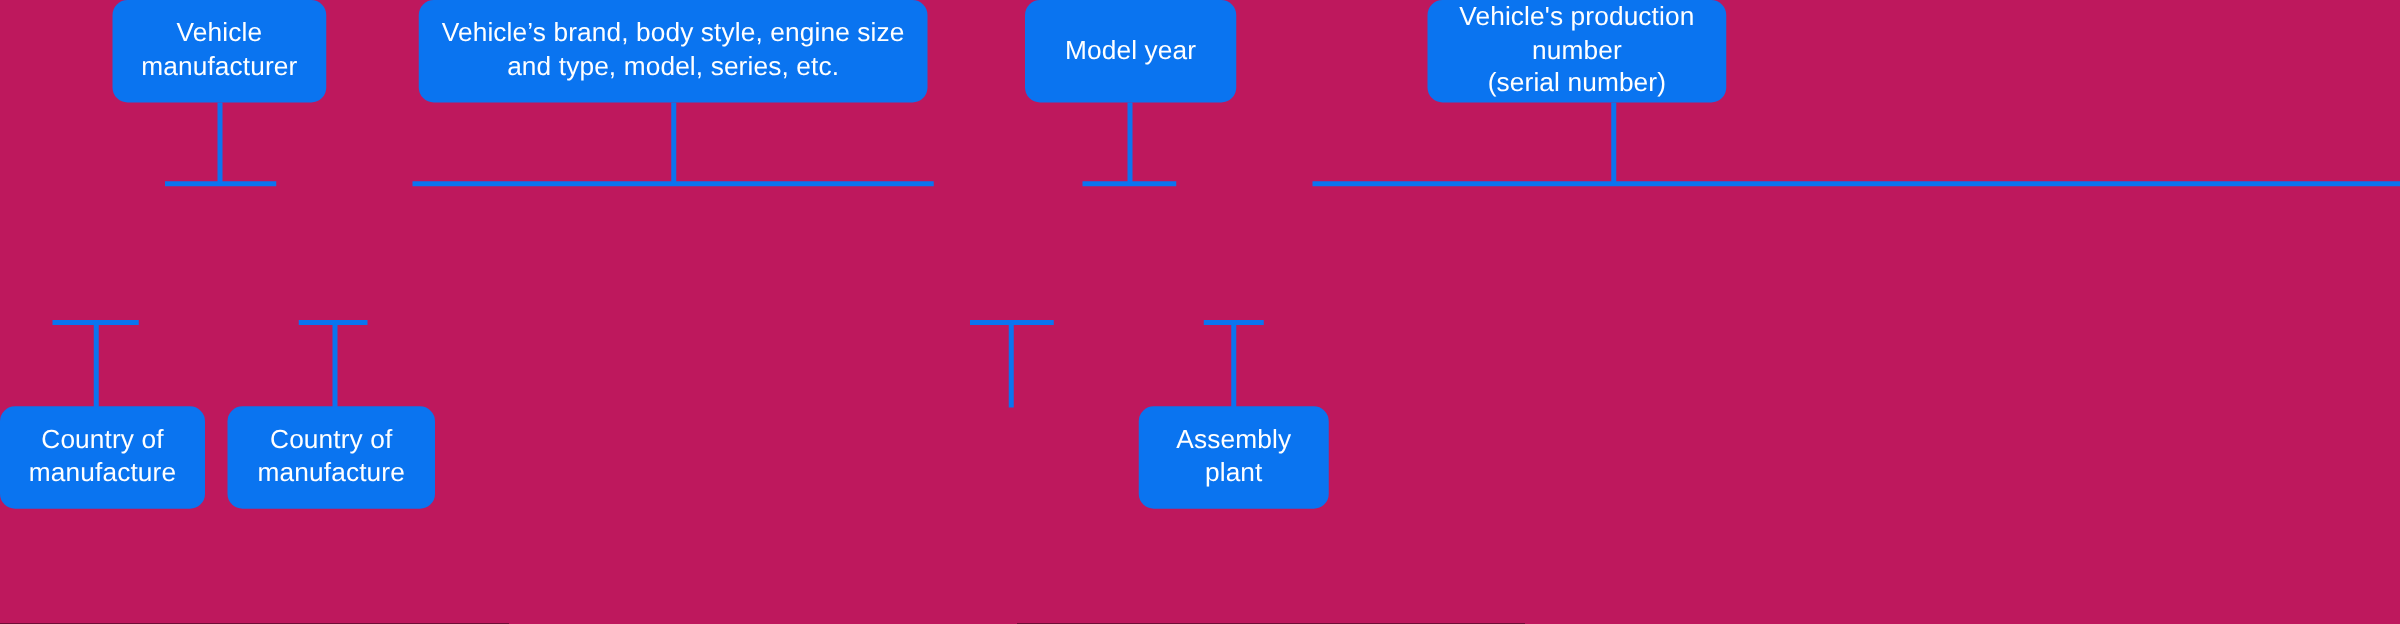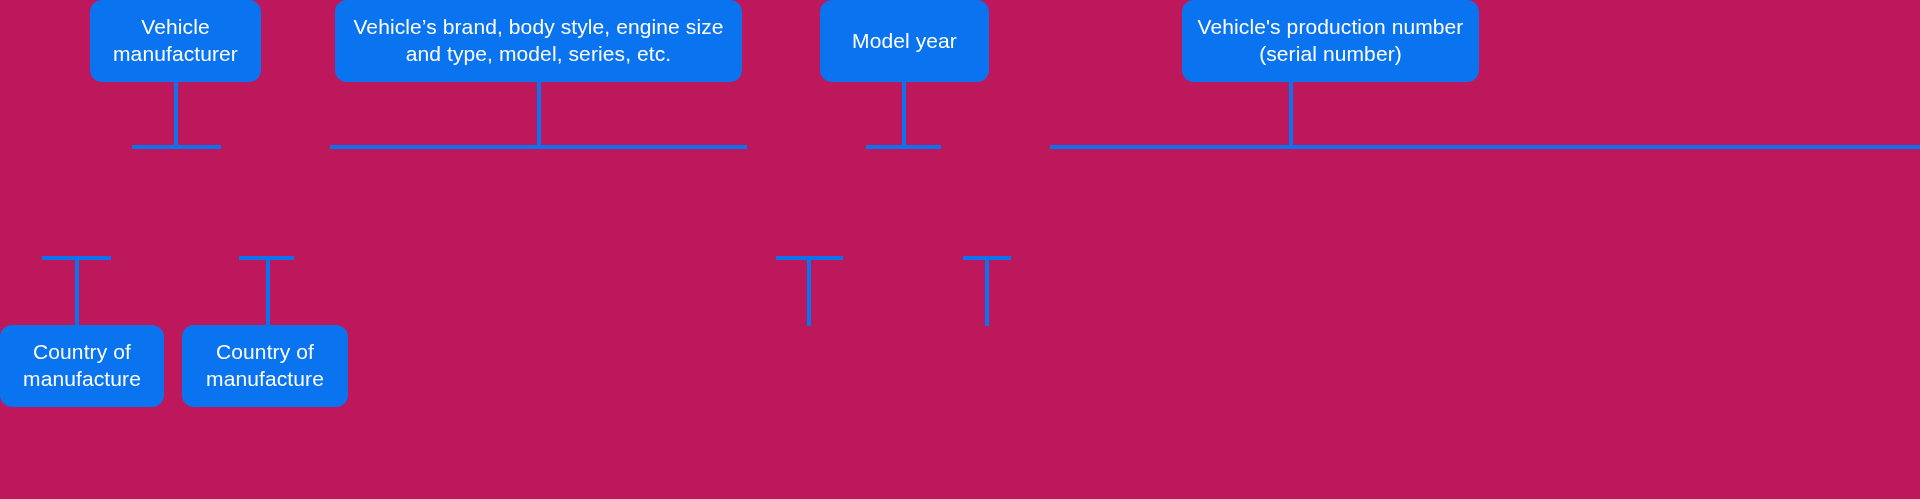--- a/index.html
+++ b/index.html
@@ -36,21 +36,21 @@
     letter-spacing: 0.1px;
   }
   .node .label {
     display: block;
     white-space: pre-line;
   }
 
   .node.n-manufacturer   { left: 90px;   top: 0px;   width: 171px; height: 82px;  font-size: 21px; }
   .node.n-brand          { left: 335px;  top: 0px;   width: 407px; height: 82px;  font-size: 21px; }
   .node.n-modelyear      { left: 820px;  top: 0px;   width: 169px; height: 82px;  font-size: 21px; }
-  .node.n-production     { left: 1142px; top: 0px;   width: 297px; height: 82px;  font-size: 21px; margin-left: 40px; }
+  .node.n-production     { left: 1142px; top: 0px;   width: 239px; height: 82px;  font-size: 21px; }
 
   .node.n-country-1      { left: 0px;    top: 325px; width: 164px; height: 82px;  font-size: 21px; }
   .node.n-country-2      { left: 182px;  top: 325px; width: 166px; height: 82px;  font-size: 21px; }
   .node.n-security       { left: 726px;  top: 325px; width: 166px; height: 82px;  font-size: 21px; }
   .node.n-assembly       { left: 911px;  top: 325px; width: 152px; height: 82px;  font-size: 21px; }
 
   
   .vline {
     position: absolute;
     width: 4px;
@@ -114,14 +114,18 @@
     <span class="label">Country of
 manufacture</span>
   </div>
 
   <div class="node n-country-2">
     <span class="label">Country of
 manufacture</span>
   </div>
 
 
+  <div class="node n-assembly">
+    <span class="label">Assembly
+plant</span>
+  </div>
 
 </div>
 
 </body></html>

